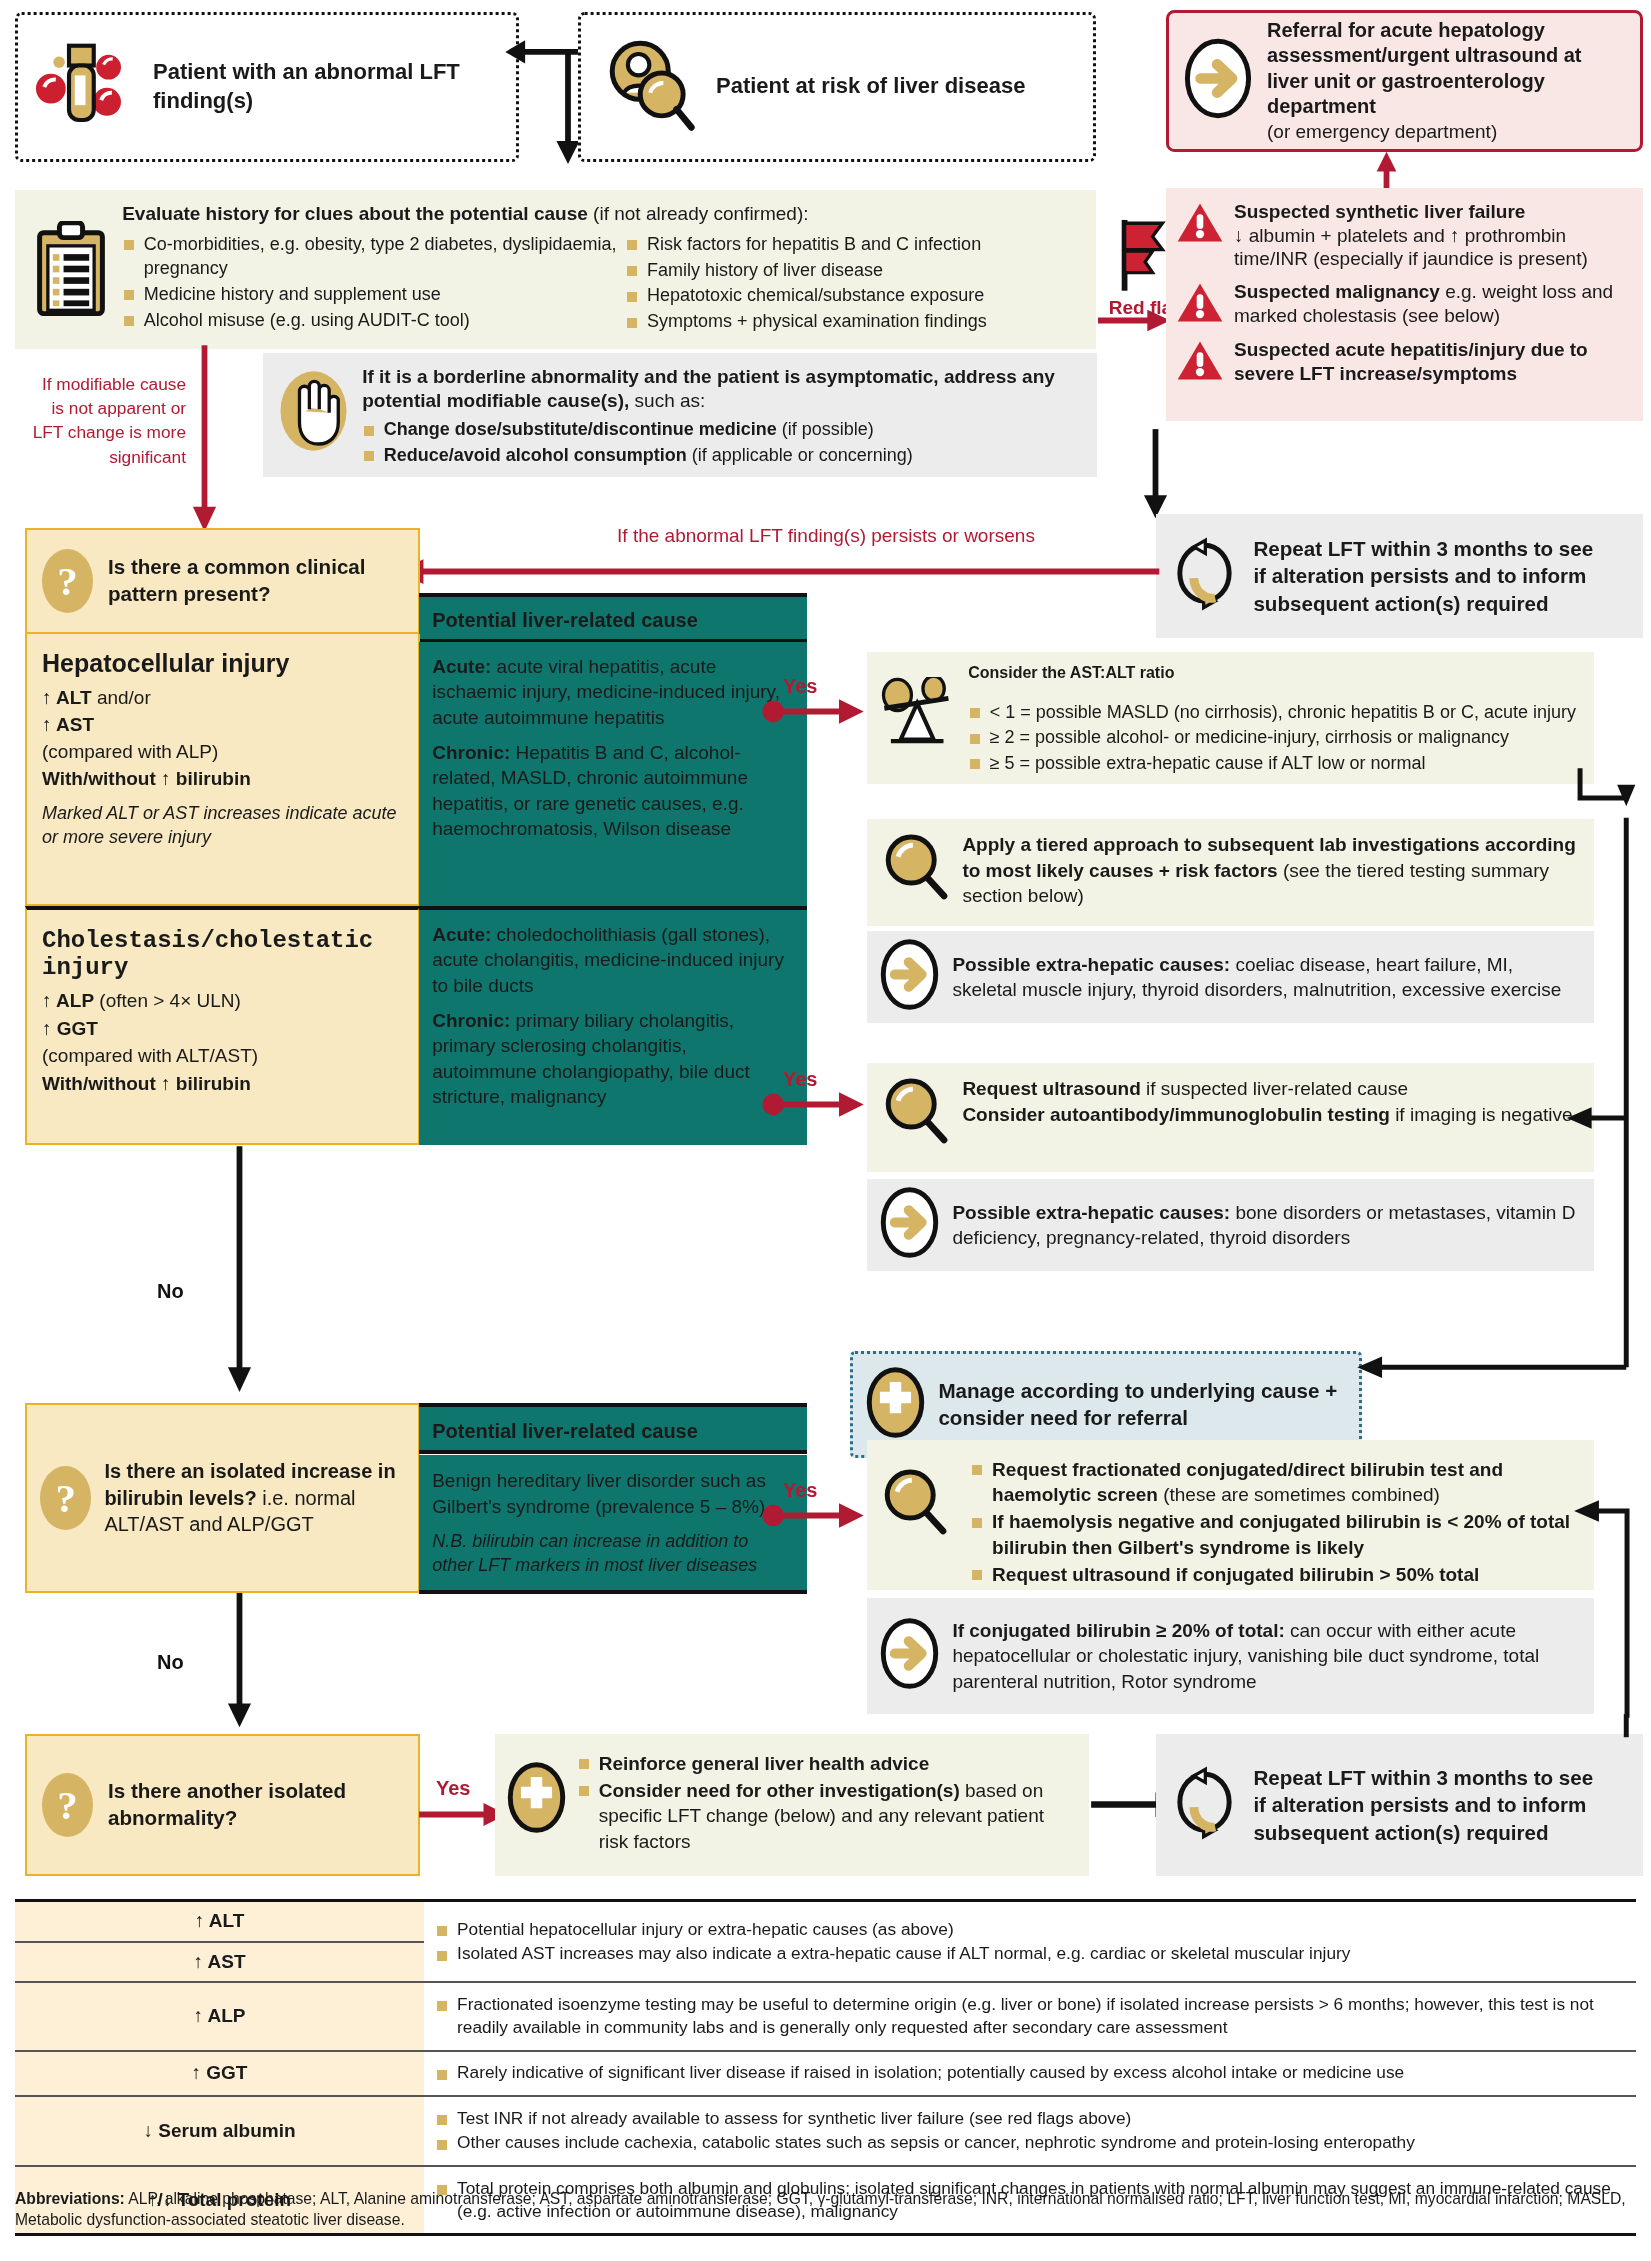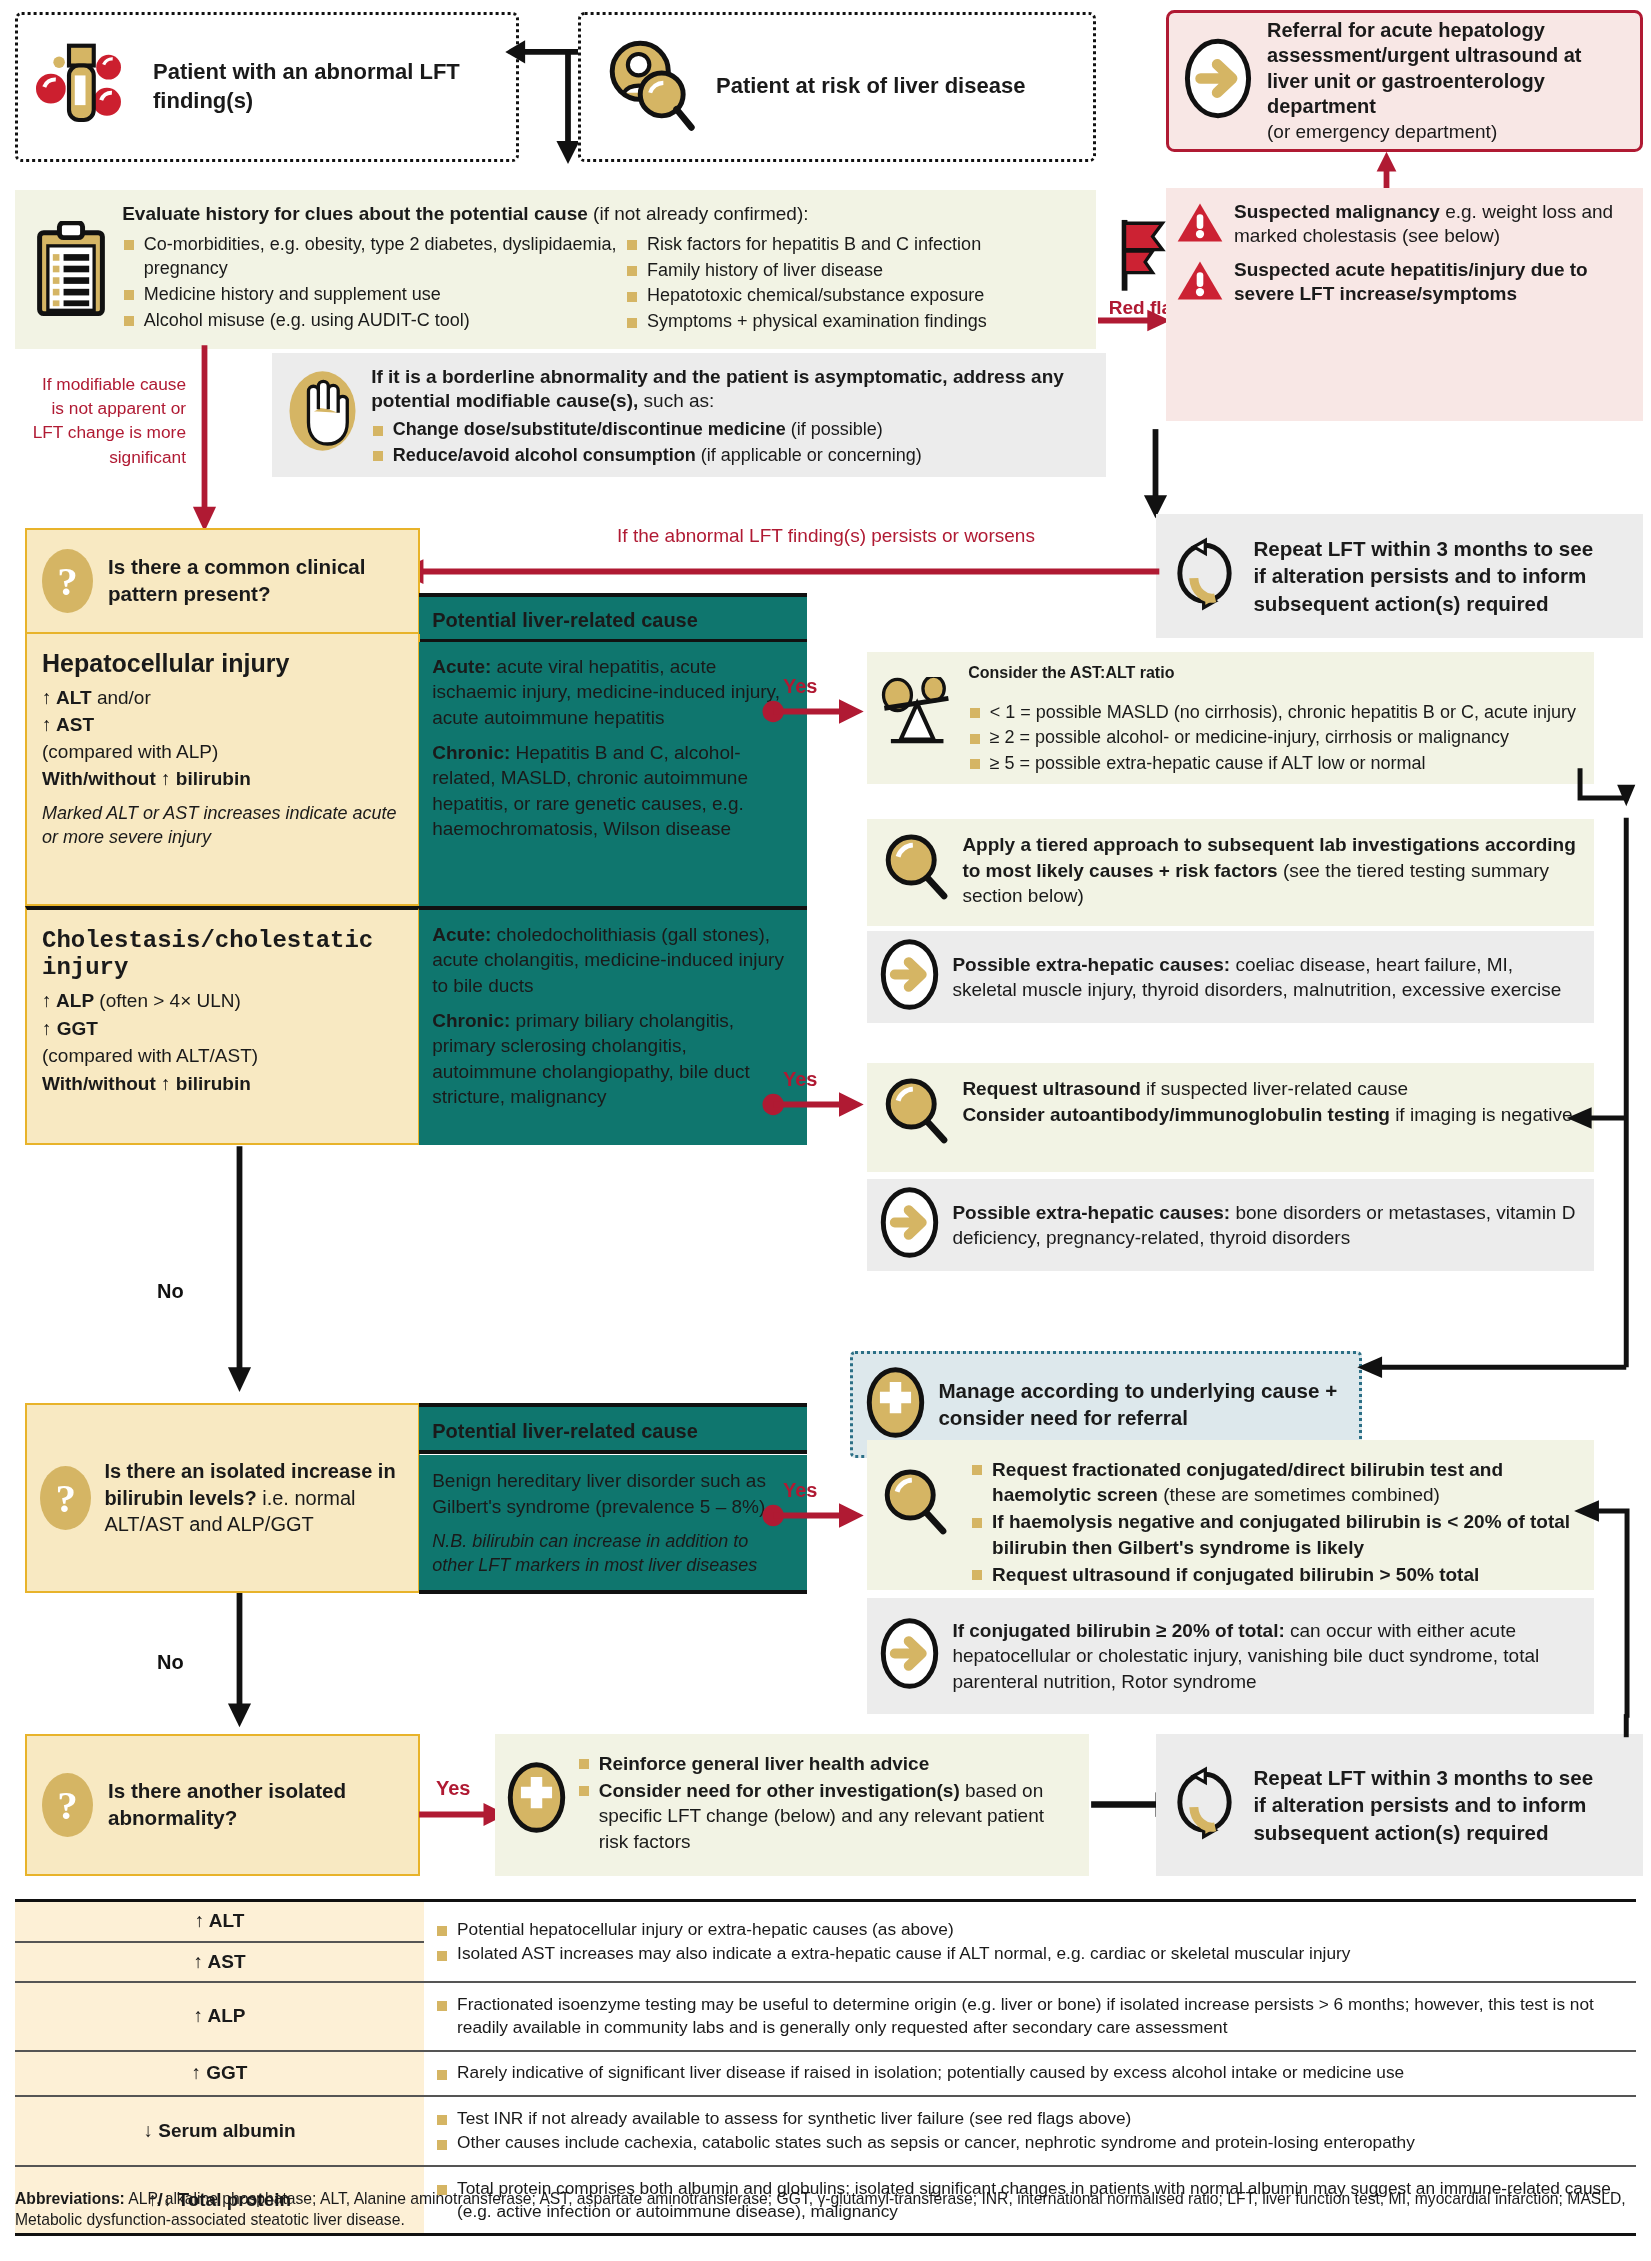--- a/index.html
+++ b/index.html
@@ -194,37 +194,50 @@
     <div style="padding:11.6px 13.2px 0 10px;">
       <div class="flex" style="gap:10px;margin-bottom:8.3px;">
         <span style="flex:0 0 auto;margin-top:1.7px;">
           <svg width="48" height="43" viewBox="0 0 58 52">
               <path d="M29 3 56 49H2z" fill="#cc2233"></path>
               <rect x="25" y="16" width="8" height="18" rx="4" fill="#fff"></rect>
               <circle cx="29" cy="40" r="5" fill="#fff"></circle>
             </svg>
         </span>
         <span style="font-size:19px;line-height:1.26;">
+          <span class="b">Suspected synthetic liver failure</span><br>
+          <span>↓ albumin + platelets and ↑ prothrombin time/INR (especially if jaundice is present)</span>
+        </span>
+      </div>
+      <div class="flex" style="gap:10px;margin-bottom:8.3px;">
+        <span style="flex:0 0 auto;margin-top:1.7px;">
+          <svg width="48" height="43" viewBox="0 0 58 52">
+              <path d="M29 3 56 49H2z" fill="#cc2233"></path>
+              <rect x="25" y="16" width="8" height="18" rx="4" fill="#fff"></rect>
+              <circle cx="29" cy="40" r="5" fill="#fff"></circle>
+            </svg>
+        </span>
+        <span style="font-size:19px;line-height:1.26;">
           <span class="b">Suspected malignancy</span><span> e.g. weight loss and marked cholestasis (see below)</span>
         </span>
       </div>
       <div class="flex" style="gap:10px;">
         <span style="flex:0 0 auto;margin-top:1.7px;">
           <svg width="48" height="43" viewBox="0 0 58 52">
               <path d="M29 3 56 49H2z" fill="#cc2233"></path>
               <rect x="25" y="16" width="8" height="18" rx="4" fill="#fff"></rect>
               <circle cx="29" cy="40" r="5" fill="#fff"></circle>
             </svg>
         </span>
         <span class="b" style="font-size:19px;line-height:1.26;">Suspected acute hepatitis/injury due to severe LFT increase/symptoms</span>
       </div>
     </div>
   </div>
 
-  <div class="abs box-grey" style="left:272px;top:353px;width:834px;height:124px;">
+  <div class="abs box-grey" style="left:263px;top:353px;width:834px;height:124px;">
     <div class="flex" style="padding:11.6px 15px 0 15px;gap:13.2px;">
       <span style="flex:0 0 auto;margin-top:3.3px;">
         <svg width="71" height="86" viewBox="0 0 86 104">
           <ellipse cx="43" cy="52" rx="40" ry="48" fill="#d5b564"></ellipse>
           <path d="M26 56V28a6 6 0 0 1 12 0v22M38 48V22a6 6 0 0 1 12 0v28M50 50V27a6 6 0 0 1 12 0v27M62 54V38a6 6 0 0 1 11 0v28c0 16-10 26-24 26S26 82 26 66V52" fill="#fff" stroke="#111" stroke-width="4" stroke-linejoin="round"></path>
         </svg>
       </span>
       <div style="flex:1;">
         <div style="font-size:19px;line-height:1.3;margin-bottom:3.3px;">
           <span class="b">If it is a borderline abnormality and the patient is asymptomatic, address any potential modifiable cause(s),</span><span> such as:</span>

